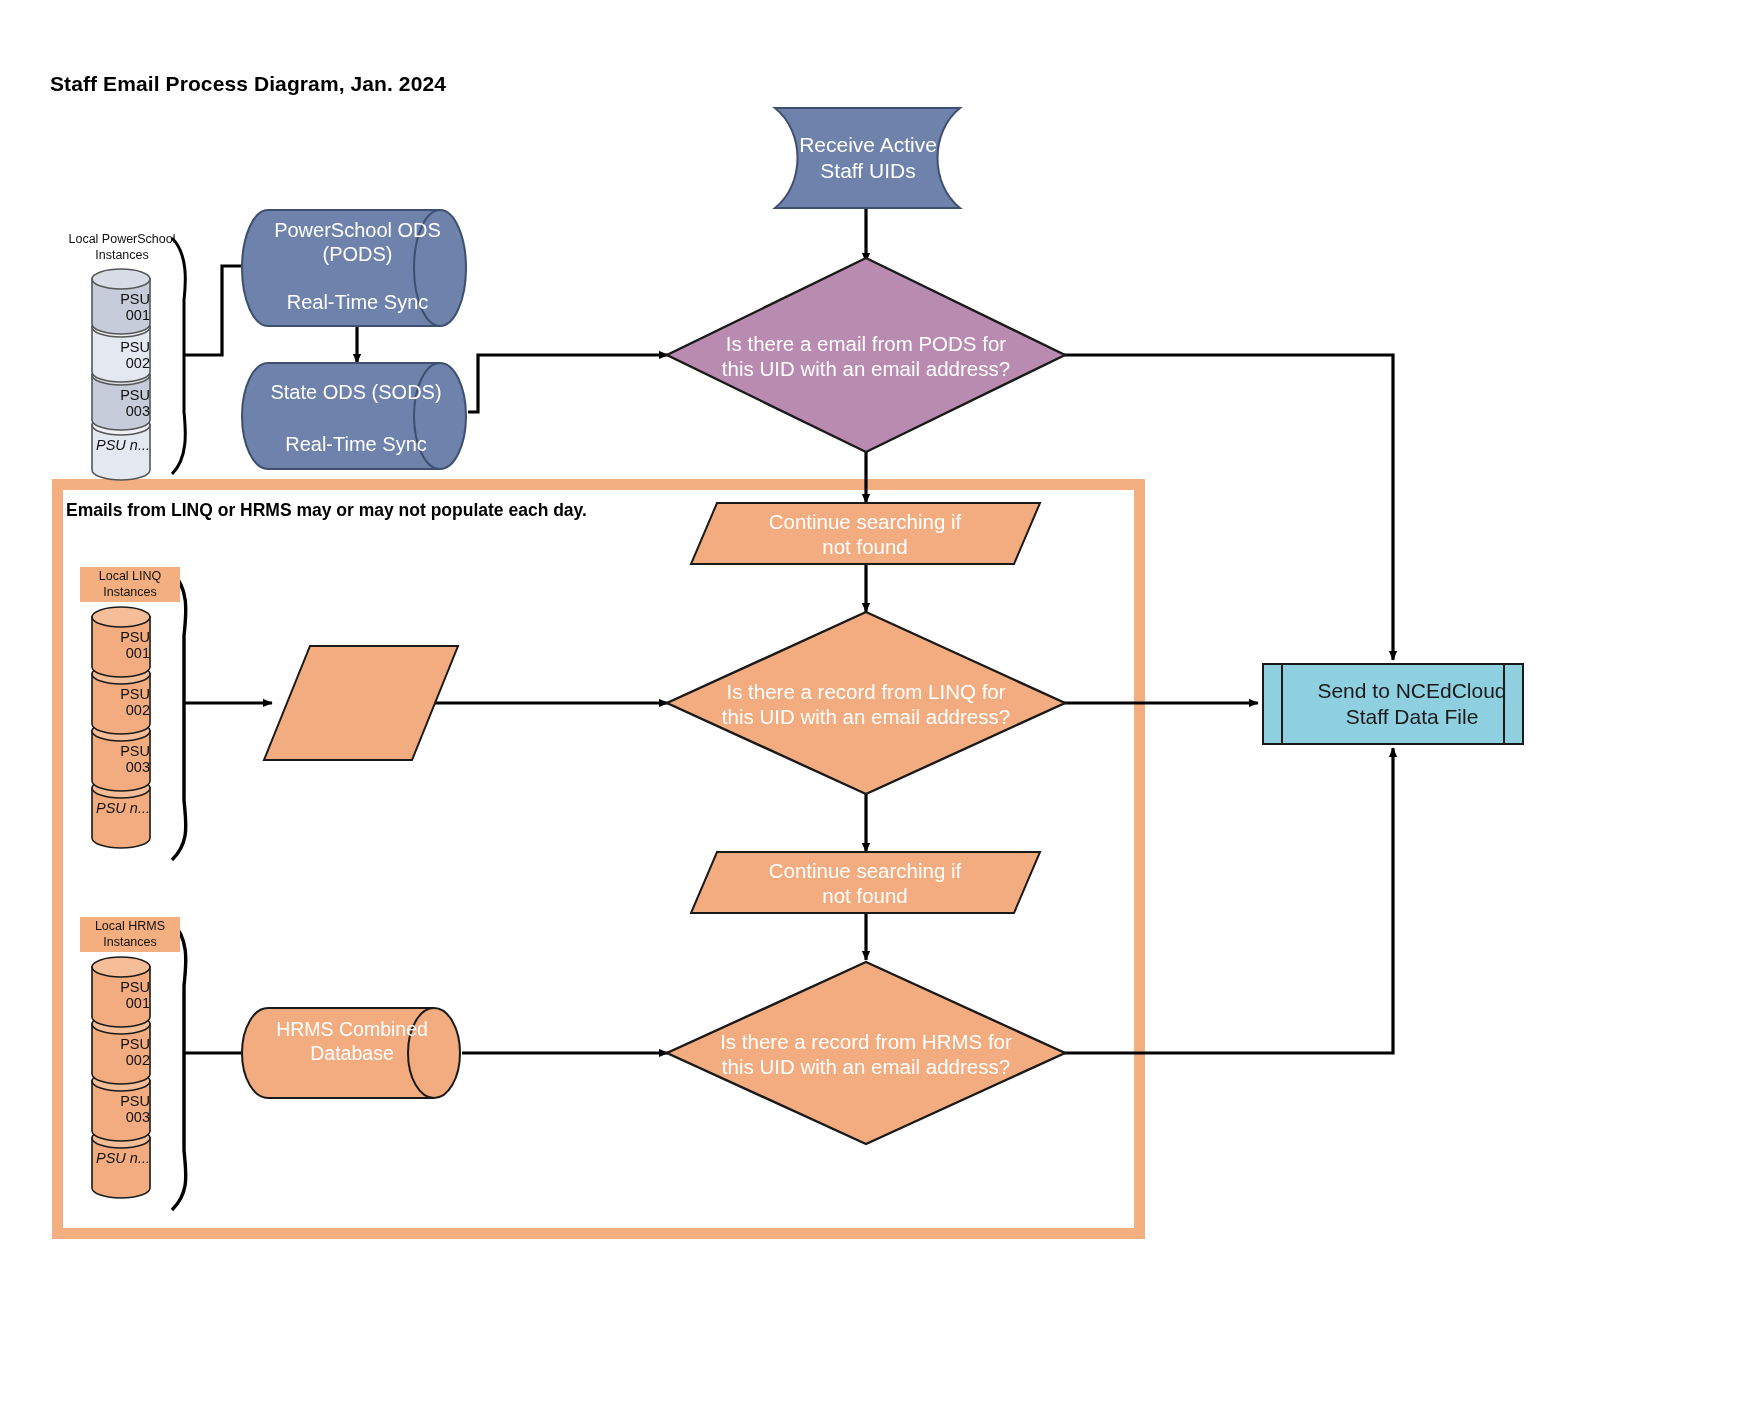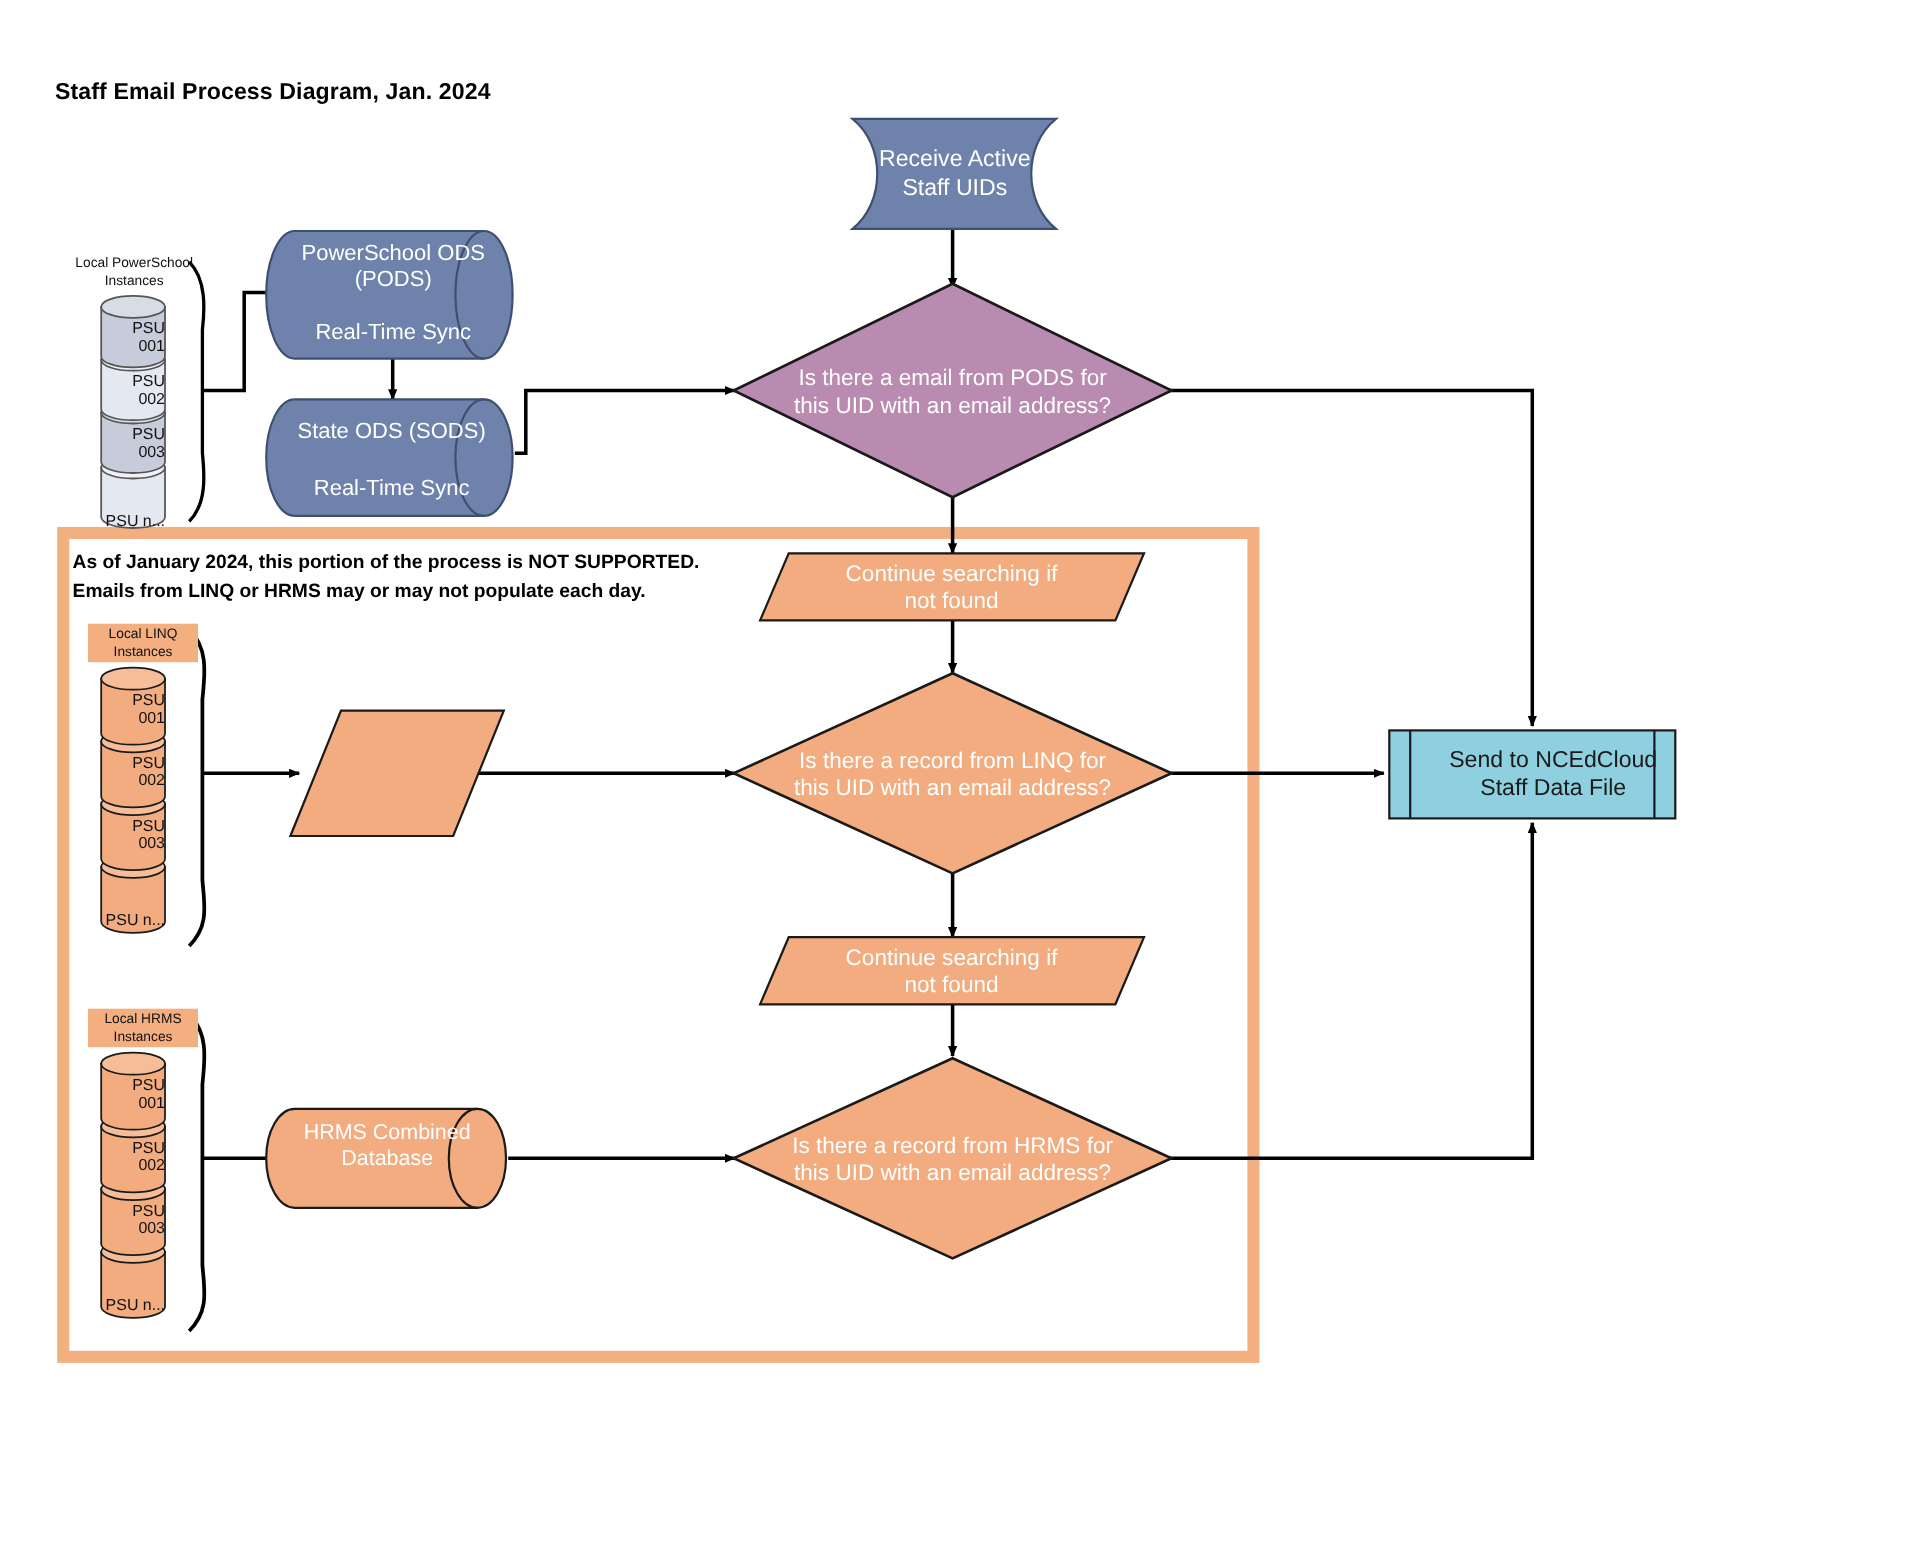--- a/index.html
+++ b/index.html
@@ -23,32 +23,31 @@
               border:11px solid #F4AF81;background:transparent;box-sizing:border-box;}
   #warn-text{left:66px;top:497px;width:620px;font-size:17.5px;font-weight:bold;color:#000;line-height:1.55;}
 
   
   .stack-title{position:absolute;text-align:center;font-size:12.5px;color:#111;line-height:1.25;}
   .stack-title.hl{background:#F4AF81;}
 
   .cyl-txt{position:absolute;width:100%;text-align:right;font-size:14.5px;color:#111;}
 
   svg{display:block;}
-  .it{margin-top:29px;}
+  .it{font-style:italic;}
 </style>
 </head>
 <body>
 
 <div id="canvas">
 
   <div class="abs" id="title">Staff Email Process Diagram, Jan. 2024</div>
 
   <div class="abs" id="orange-box"></div>
   <div class="abs" id="warn-text">
-    <div>As of January 2024, this portion of the process is NOT SUPPORTED.</div>
     <div>Emails from LINQ or HRMS may or may not populate each day.</div>
   </div>
 
   <svg class="abs" style="left:0;top:0;" width="1742" height="1420" viewBox="0 0 1742 1420">
     <defs>
       <marker id="arw" markerWidth="11" markerHeight="11" refX="9.2" refY="4.2" orient="auto" markerUnits="userSpaceOnUse">
         <path d="M0,0 L10,4.2 L0,8.4 z" fill="#000000"></path>
       </marker>
     </defs>
 

